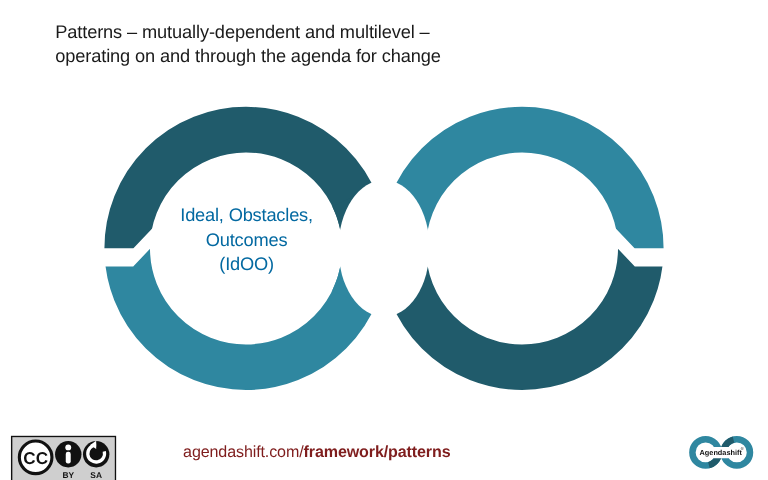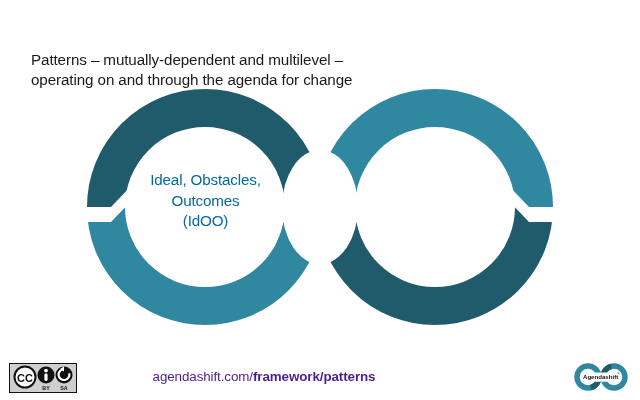--- a/index.html
+++ b/index.html
@@ -6,47 +6,47 @@
   html,body{margin:0;padding:0;}
   body{
     width:640px;height:400px;overflow:hidden;background:#ffffff;
     font-family:"Liberation Sans","DejaVu Sans",sans-serif;
     -webkit-font-smoothing:antialiased;
   }
   #slide{position:relative;width:640px;height:400px;background:#ffffff;}
 
   
   #heading{
-    position:absolute;left:31px;top:18px;width:560px;
+    position:absolute;left:46px;top:18px;width:560px;
     font-size:15.2px;line-height:20px;color:#1a1a1a;
-    letter-spacing:-0.1px;white-space:pre-line;margin-top:32px;
+    letter-spacing:-0.1px;white-space:pre-line;
   }
 
   
   #diagram{position:absolute;left:0;top:62px;width:640px;height:290px;}
   #diagram svg{display:block;width:640px;height:290px;}
 
   
   .ring-label{
     position:absolute;text-align:center;color:#0369a1;
     line-height:20.5px;letter-spacing:-0.15px;
   }
   #label-left{left:118px;top:170px;width:175px;font-size:15.2px;}
   #label-center{left:285px;top:170px;width:72px;font-size:15.2px;}
   #label-right{left:358px;top:170px;width:175px;font-size:15.2px;}
 
   
   #footer-url{
     position:absolute;left:0;top:369px;width:528px;text-align:center;
-    font-size:13.4px;color:#4c1d95;letter-spacing:-0.1px;
+    font-size:13.4px;color:#7f1d1d;letter-spacing:-0.1px;
   }
   #footer-url .bold{font-weight:bold;}
 
   
-  #cc-badge{position:absolute;left:9px;top:363px;width:68px;height:30px;}
+  #cc-badge{position:absolute;left:9px;top:363px;width:88px;height:30px;}
   #cc-badge svg{display:block;}
 
   
   #brand-logo{position:absolute;left:571px;top:358px;width:60px;height:38px;}
   #brand-logo svg{display:block;}
 </style>
 </head>
 <body>
 
 <div id="slide">

